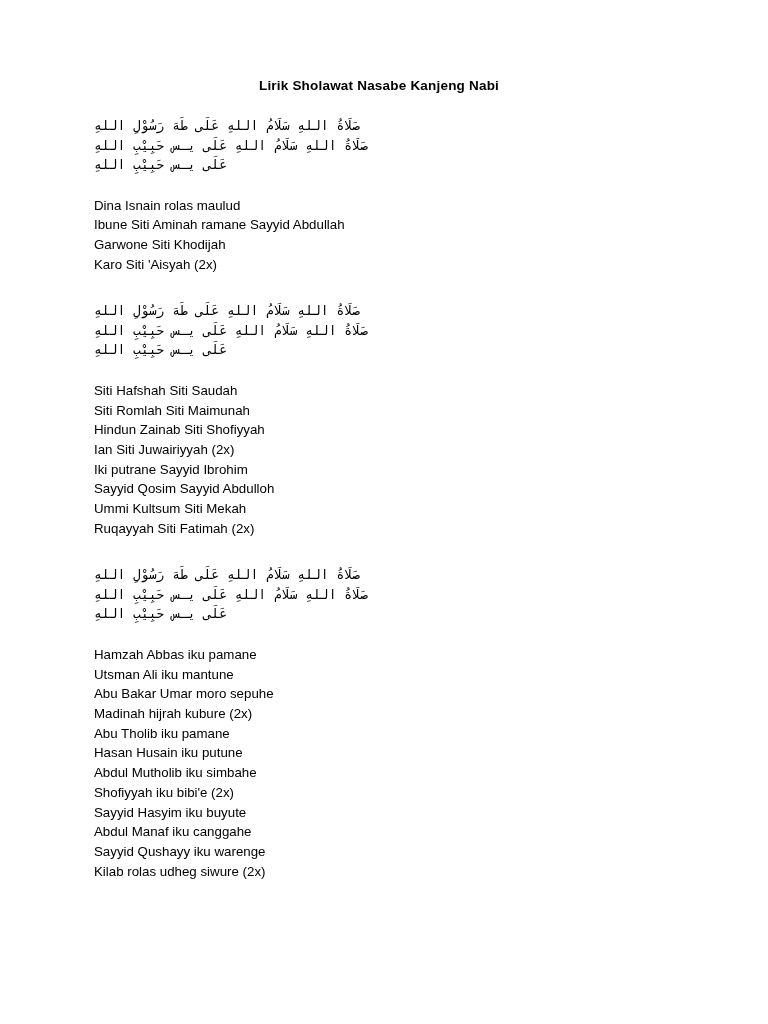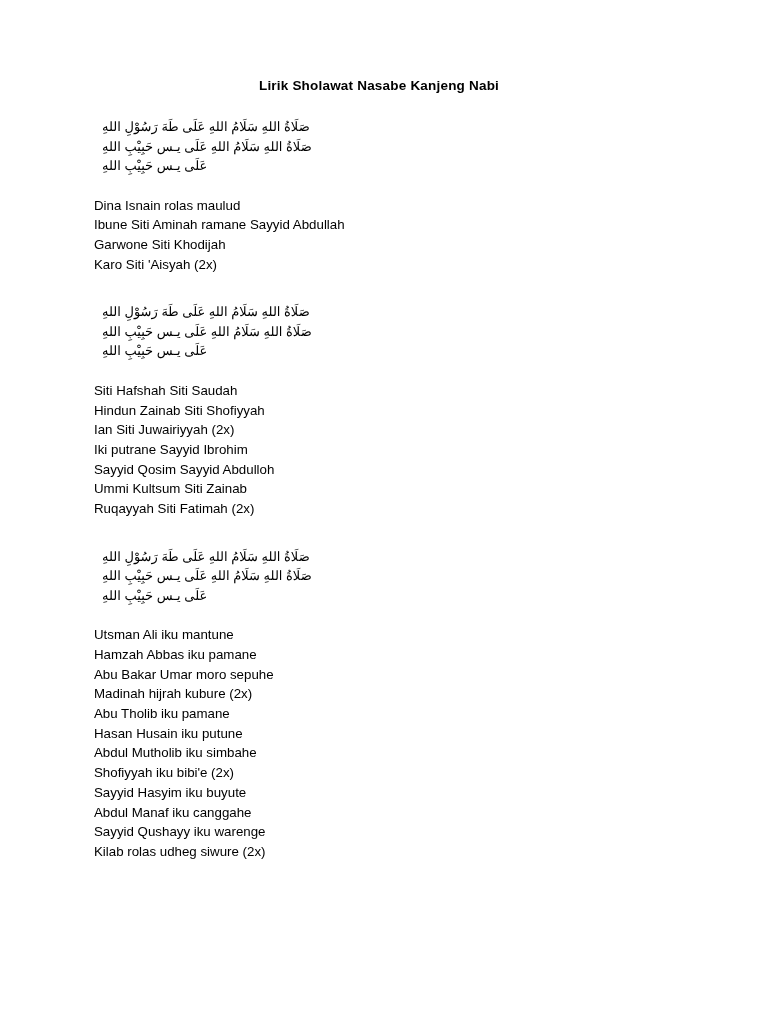--- a/index.html
+++ b/index.html
@@ -25,24 +25,24 @@
     font-size: 13.5px;
     font-weight: bold;
     text-align: center;
     letter-spacing: 0.2px;
     margin: 0 0 24px 0;
     padding-right: 8px;
   }
   .arabic-block {
     direction: rtl;
     text-align: left;
-    font-family: Liberation Sans, sans-serif;
+    font-family: Liberation Mono, monospace;
     font-size: 13px;
     line-height: 19.5px;
-    margin: 0 0 14px 8px;
+    margin: 0 0 14px 0;
     unicode-bidi: embed;
   }
   .arabic-line {
     white-space: nowrap;
   }
   .latin-block {
     font-size: 13.3px;
     line-height: 19.7px;
     margin: 0 0 22px 0;
   }
@@ -78,41 +78,42 @@
   <div class="arabic-block">
     <div class="arabic-line">صَلَاةُ اللهِ سَلَامُ اللهِ عَلَى طَهَ رَسُوْلِ اللهِ</div>
     <div class="arabic-line">صَلَاةُ اللهِ سَلَامُ اللهِ عَلَى يـس حَبِيْبِ اللهِ</div>
     <div class="arabic-line">عَلَى يـس حَبِيْبِ اللهِ</div>
   </div>
 
   <div class="spacer-sm"></div>
 
   <div class="latin-block">
     <div class="latin-line">Siti Hafshah Siti Saudah</div>
+    <div class="latin-line">Siti Romlah Siti Maimunah</div>
     <div class="latin-line">Hindun Zainab Siti Shofiyyah</div>
     <div class="latin-line">Ian Siti Juwairiyyah (2x)</div>
     <div class="latin-line">Iki putrane Sayyid Ibrohim</div>
     <div class="latin-line">Sayyid Qosim Sayyid Abdulloh</div>
-    <div class="latin-line">Ummi Kultsum Siti Zainab</div>
+    <div class="latin-line">Ummi Kultsum Siti Mekah</div>
     <div class="latin-line">Ruqayyah Siti Fatimah (2x)</div>
   </div>
 
   <div class="spacer-sm"></div>
 
   <div class="arabic-block">
     <div class="arabic-line">صَلَاةُ اللهِ سَلَامُ اللهِ عَلَى طَهَ رَسُوْلِ اللهِ</div>
     <div class="arabic-line">صَلَاةُ اللهِ سَلَامُ اللهِ عَلَى يـس حَبِيْبِ اللهِ</div>
     <div class="arabic-line">عَلَى يـس حَبِيْبِ اللهِ</div>
   </div>
 
   <div class="spacer-sm"></div>
 
   <div class="latin-block">
+    <div class="latin-line">Hamzah Abbas iku pamane</div>
     <div class="latin-line">Utsman Ali iku mantune</div>
-    <div class="latin-line">Hamzah Abbas iku pamane</div>
     <div class="latin-line">Abu Bakar Umar moro sepuhe</div>
     <div class="latin-line">Madinah hijrah kubure (2x)</div>
     <div class="latin-line">Abu Tholib iku pamane</div>
     <div class="latin-line">Hasan Husain iku putune</div>
     <div class="latin-line">Abdul Mutholib iku simbahe</div>
     <div class="latin-line">Shofiyyah iku bibi'e (2x)</div>
     <div class="latin-line">Sayyid Hasyim iku buyute</div>
     <div class="latin-line">Abdul Manaf iku canggahe</div>
     <div class="latin-line">Sayyid Qushayy iku warenge</div>
     <div class="latin-line">Kilab rolas udheg siwure (2x)</div>

